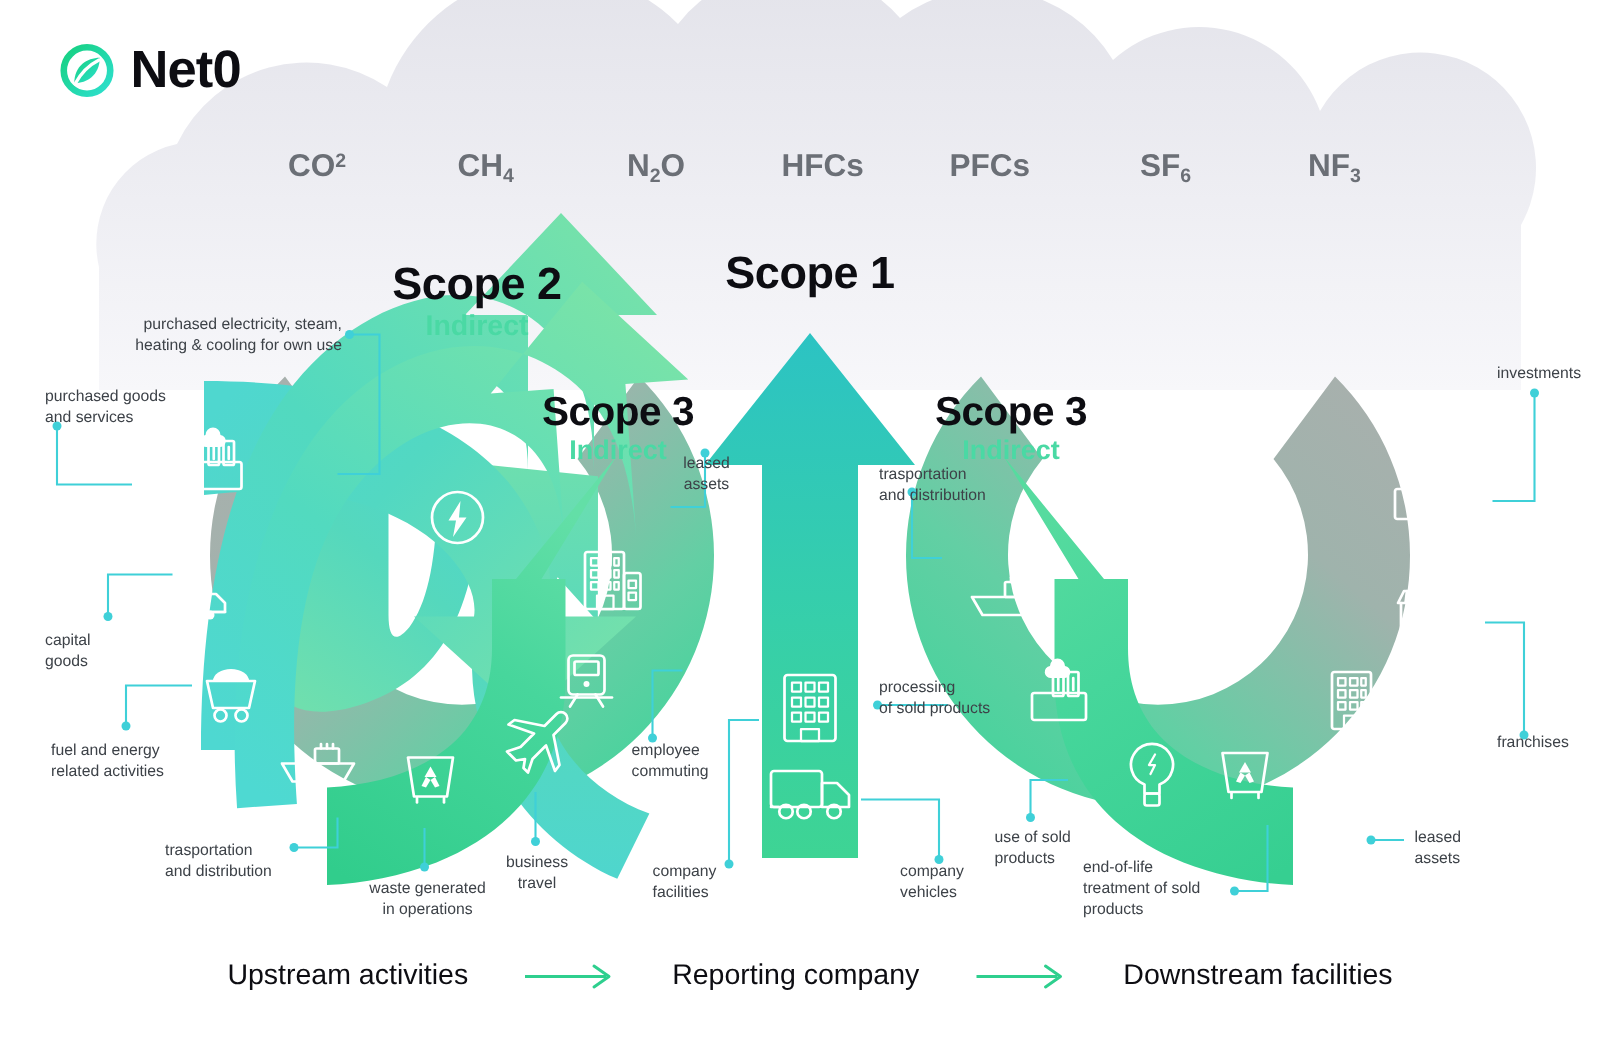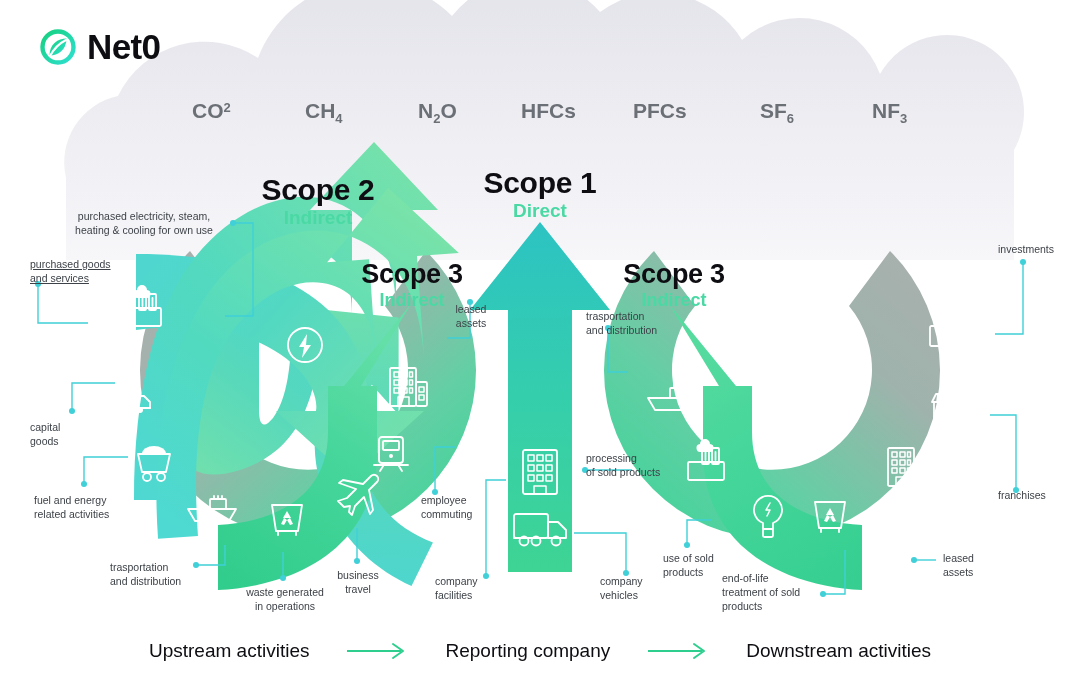--- a/index.html
+++ b/index.html
@@ -64,21 +64,21 @@
   
   #art { left:0; top:0; width:1080px; height:700px; }
 
   
   .callout {
     font-size: 10.5px;
     color: #3d4248;
     line-height: 1.32;
     white-space: pre-line;
   }
-  .callout.r { text-align: center; }
+  .callout.r { text-align: right; }
   .callout.c { text-align: center; }
 
   
   #legend {
     left: 0; top: 640px; width: 1080px;
     display: flex; align-items: center; justify-content: center;
     gap: 36px;
   }
   #legend .lbl {
     font-size: 19px; color: #0d0d12; white-space: nowrap;
@@ -735,37 +735,36 @@
     </g>
   </svg>
 
   <div class="abs scope-title" style="left:248px; top:162px; width:140px;">
     <div class="main">Scope 2</div>
     <div class="sub">Indirect</div>
   </div>
 
   <div class="abs scope-title" style="left:470px; top:155px; width:140px;">
     <div class="main">Scope 1</div>
-    <div class="sub">Direct</div>
   </div>
 
   <div class="abs scope-title small" style="left:342px; top:248px; width:140px;">
     <div class="main">Scope 3</div>
     <div class="sub">Indirect</div>
   </div>
 
   <div class="abs scope-title small" style="left:604px; top:248px; width:140px;">
     <div class="main">Scope 3</div>
     <div class="sub">Indirect</div>
   </div>
 
   <div class="abs callout r" style="left:60px; top:210px; width:168px;">purchased electricity, steam,
 heating &amp; cooling for own use</div>
 
-  <div class="abs callout" style="left:30px; top:258px; width:120px;text-decoration:underline;">purchased goods
+  <div class="abs callout" style="left:30px; top:258px; width:120px;">purchased goods
 and services</div>
 
   <div class="abs callout" style="left:34px; top:494px; width:130px;">fuel and energy
 related activities</div>
 
   <div class="abs callout" style="left:30px; top:421px; width:110px;">capital
 goods</div>
 
   <div class="abs callout" style="left:110px; top:561px; width:96px;">trasportation
 and distribution</div>
@@ -812,16 +811,16 @@
     <div class="lbl">Upstream activities</div>
     <svg class="arrow" width="64" height="18" viewBox="0 0 64 18">
       <line x1="2" y1="9" x2="56" y2="9" stroke="#2ecf8e" stroke-width="2"></line>
       <path d="M48,2 L58,9 L48,16" fill="none" stroke="#2ecf8e" stroke-width="2" stroke-linecap="round" stroke-linejoin="round"></path>
     </svg>
     <div class="lbl">Reporting company</div>
     <svg class="arrow" width="64" height="18" viewBox="0 0 64 18">
       <line x1="2" y1="9" x2="56" y2="9" stroke="#2ecf8e" stroke-width="2"></line>
       <path d="M48,2 L58,9 L48,16" fill="none" stroke="#2ecf8e" stroke-width="2" stroke-linecap="round" stroke-linejoin="round"></path>
     </svg>
-    <div class="lbl">Downstream activities</div>
+    <div class="lbl">Downstream facilities</div>
   </div>
 
 </div>
 
 </body></html>

